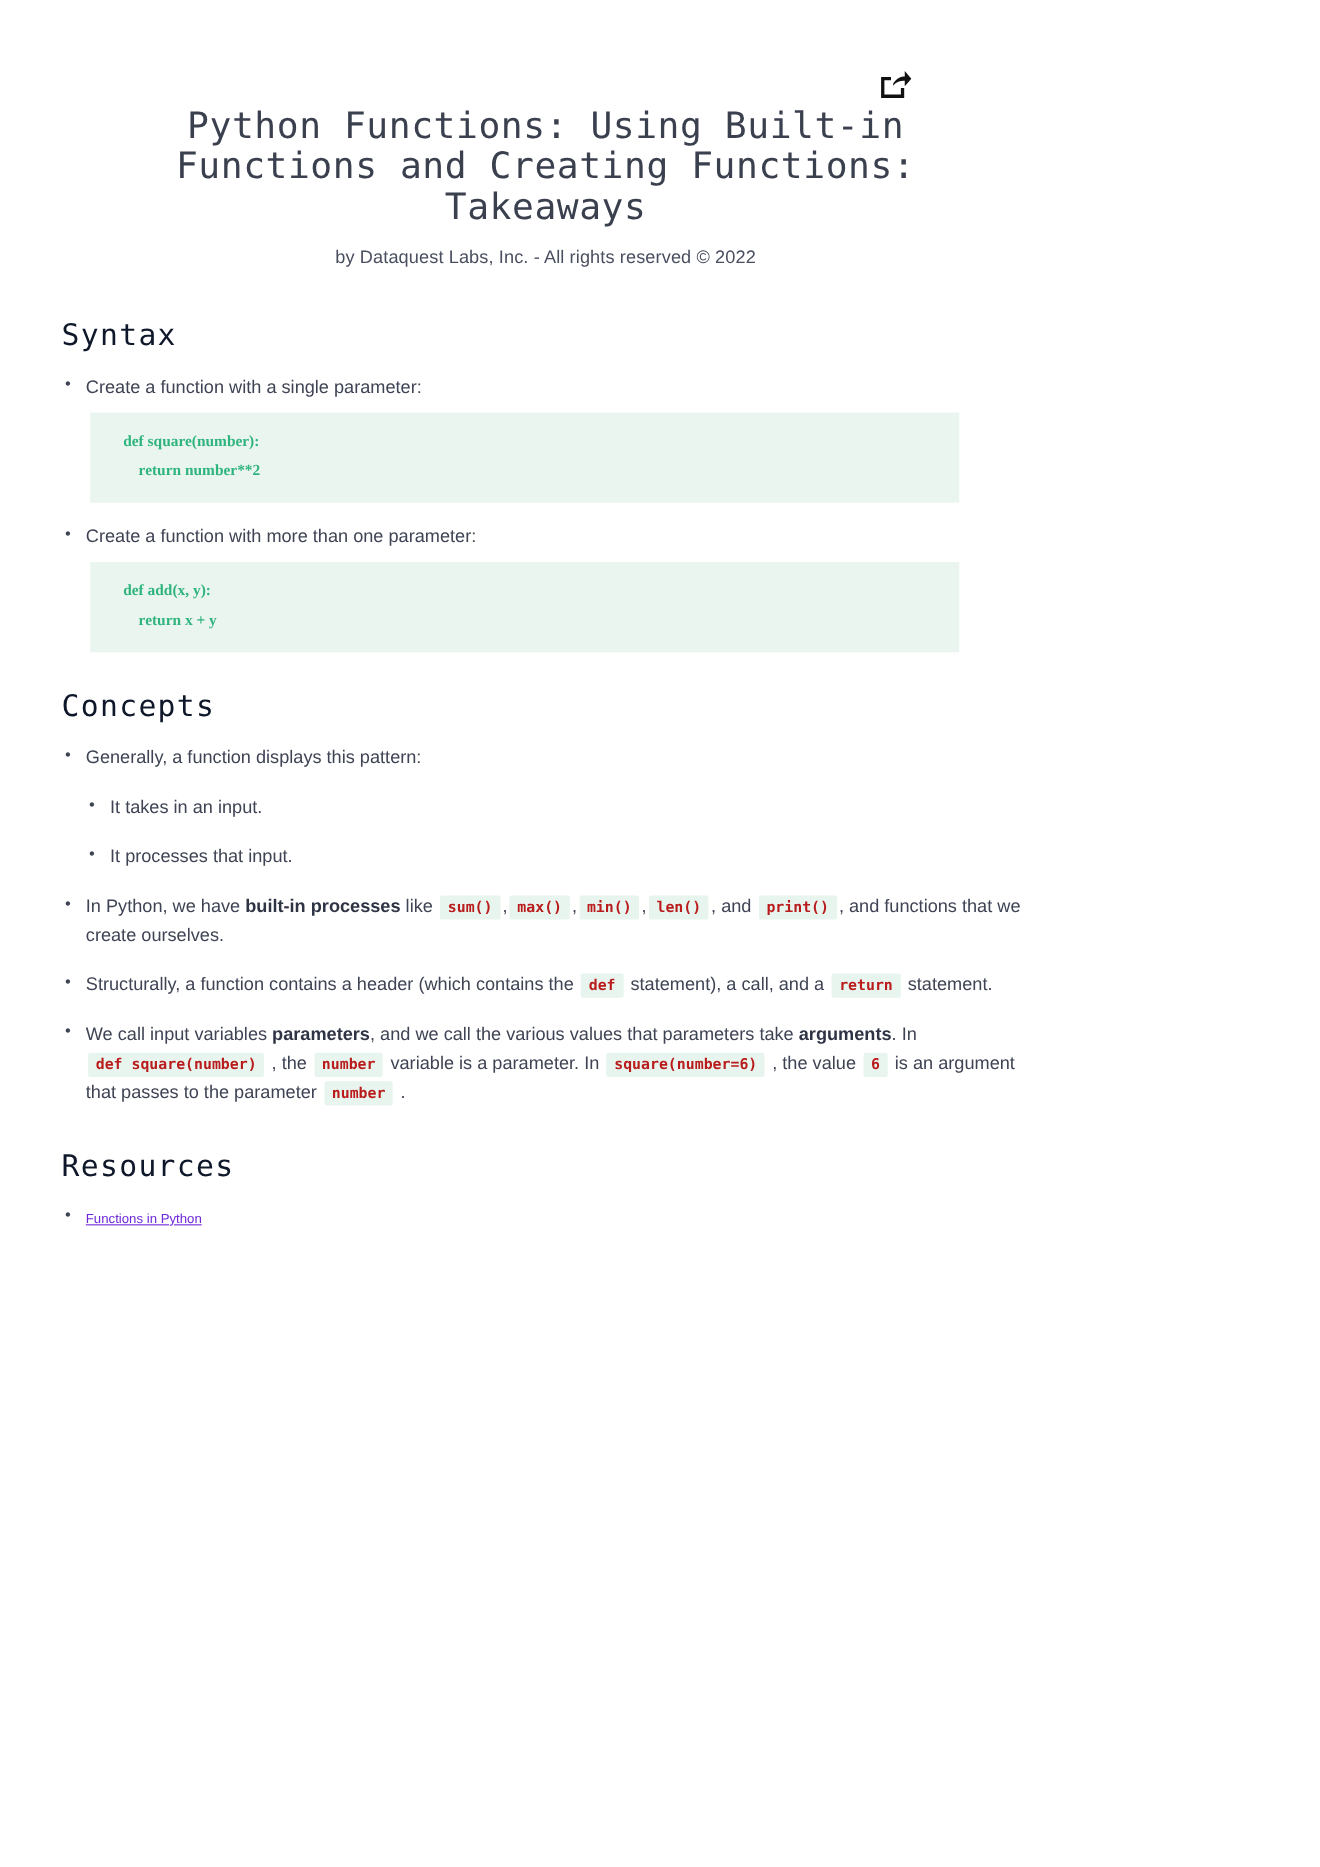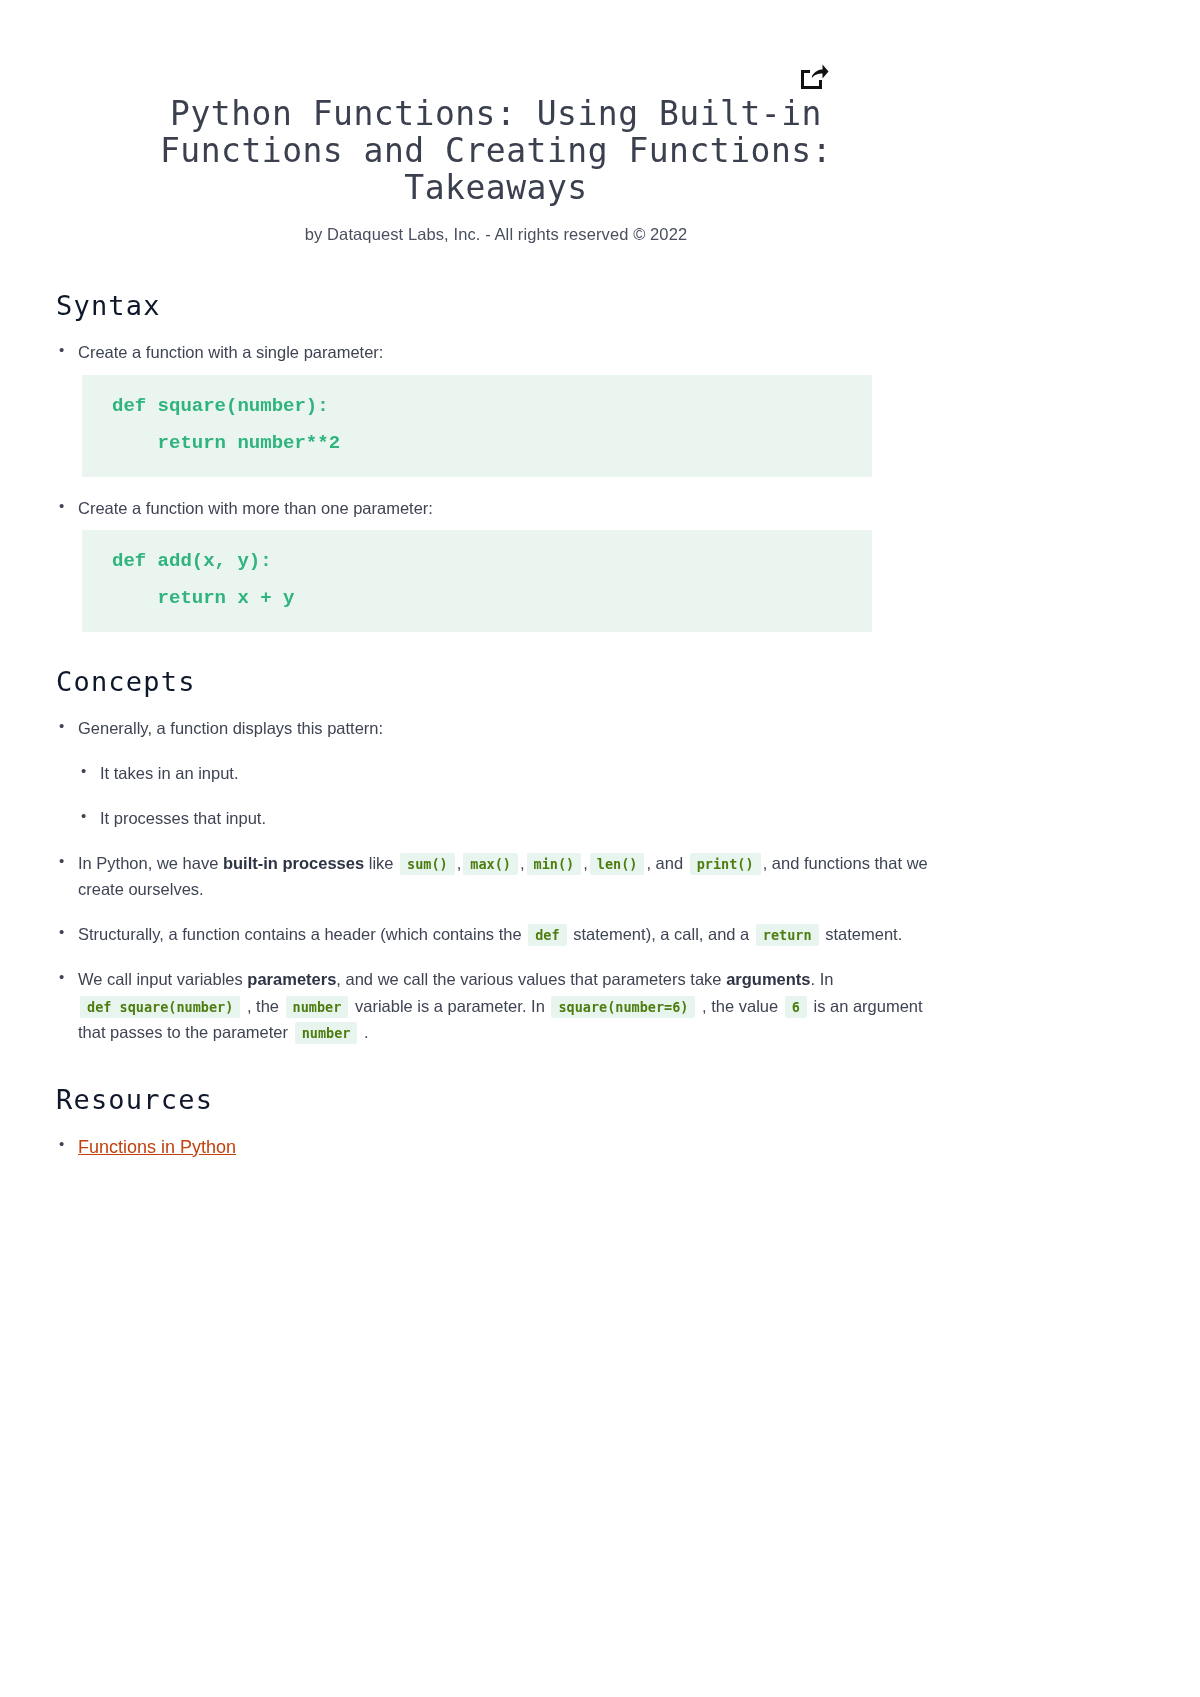--- a/index.html
+++ b/index.html
@@ -101,47 +101,47 @@
   .lvl2 > li { margin-top: 14px; }
 
   
   .code-block {
     background: #eaf5ef;
     margin-top: 9px;
     margin-left: 4px;
     padding: 13px 0 15px 30px;
     width: 790px;
     box-sizing: border-box;
-    font-family: Liberation Mono, monospace;
-    font-size: 19px;
+    font-family: Liberation Serif, serif;
+    font-size: 14px;
     font-weight: bold;
     color: #2fb47e;
     line-height: 1.95;
     white-space: pre;
   }
 
   
   code.chip {
     background: #e8f5ee;
-    color: #4d7c0f;
+    color: #b91c1c;
     font-family: "DejaVu Sans Mono", monospace;
     font-size: 13.5px;
     font-weight: bold;
     padding: 3px 7px;
     margin: 0 2px;
     border-radius: 2px;
     white-space: nowrap;
   }
   b, strong { font-weight: bold; color: #2f3445; }
 
   
   a.doclink {
-    color: #c2410c;
+    color: #6d28d9;
     text-decoration: underline;
-    font-size: 18px;
+    font-size: 12px;
   }
 
   
   .footer {
     margin-top: 50px;
     margin-left: 72px;
     font-size: 14px;
     color: #3f4454;
     letter-spacing: 0.1px;
   }

